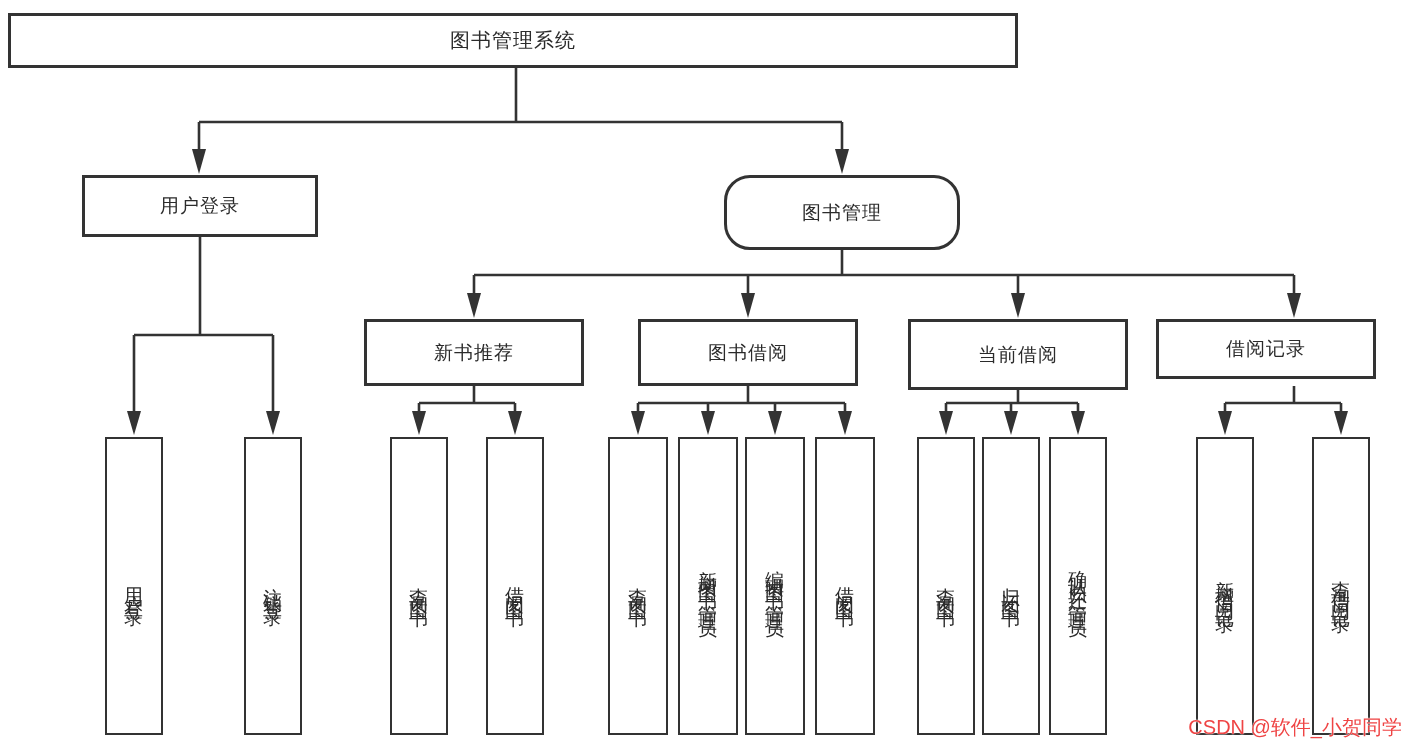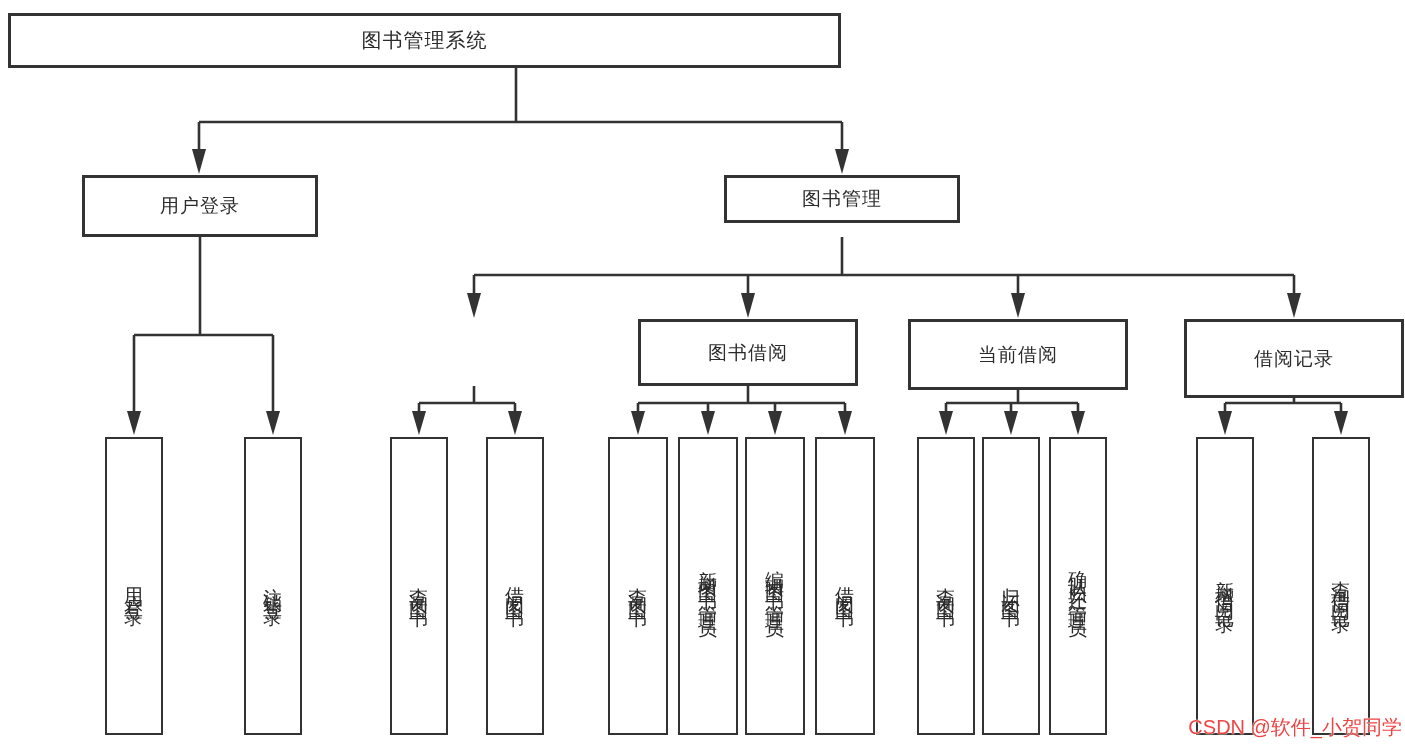--- a/index.html
+++ b/index.html
@@ -74,38 +74,41 @@
 
       <path d="M946,435 l-7,-24 h14 z"></path>
       <path d="M1011,435 l-7,-24 h14 z"></path>
       <path d="M1078,435 l-7,-24 h14 z"></path>
 
       <path d="M1225,435 l-7,-24 h14 z"></path>
       <path d="M1341,435 l-7,-24 h14 z"></path>
     </g>
   </svg>
 
-  <div class="node root-node" style="left:8px;top:13px;width:833px;height:55px;">
+  <div class="node root-node" style="left:8px;top:13px;width:1010px;height:55px;">
     <span>图书管理系统</span>
   </div>
 
   <div class="node branch-node" style="left:82px;top:175px;width:236px;height:62px;">
     <span>用户登录</span>
   </div>
-  <div class="node branch-node" style="left:724px;top:175px;width:236px;height:48px;">
+  <div class="node branch-node" style="left:724px;top:175px;width:236px;height:75px;border-radius:26px;">
     <span>图书管理</span>
   </div>
 
+  <div class="node branch-node" style="left:364px;top:319px;width:220px;height:67px;">
+    <span>新书推荐</span>
+  </div>
   <div class="node branch-node" style="left:638px;top:319px;width:220px;height:67px;text-align:right;">
     <span>图书借阅</span>
   </div>
   <div class="node branch-node" style="left:908px;top:319px;width:220px;height:71px;">
     <span>当前借阅</span>
   </div>
-  <div class="node branch-node" style="left:1184px;top:319px;width:220px;height:79px;">
+  <div class="node branch-node" style="left:1156px;top:319px;width:220px;height:60px;">
     <span>借阅记录</span>
   </div>
 
   <div class="node leaf-node" style="left:105px;top:437px;width:58px;height:298px;">
     <span class="vtext">用户登录</span>
   </div>
   <div class="node leaf-node" style="left:244px;top:437px;width:58px;height:298px;">
     <span class="vtext">注销登录</span>
   </div>
 

